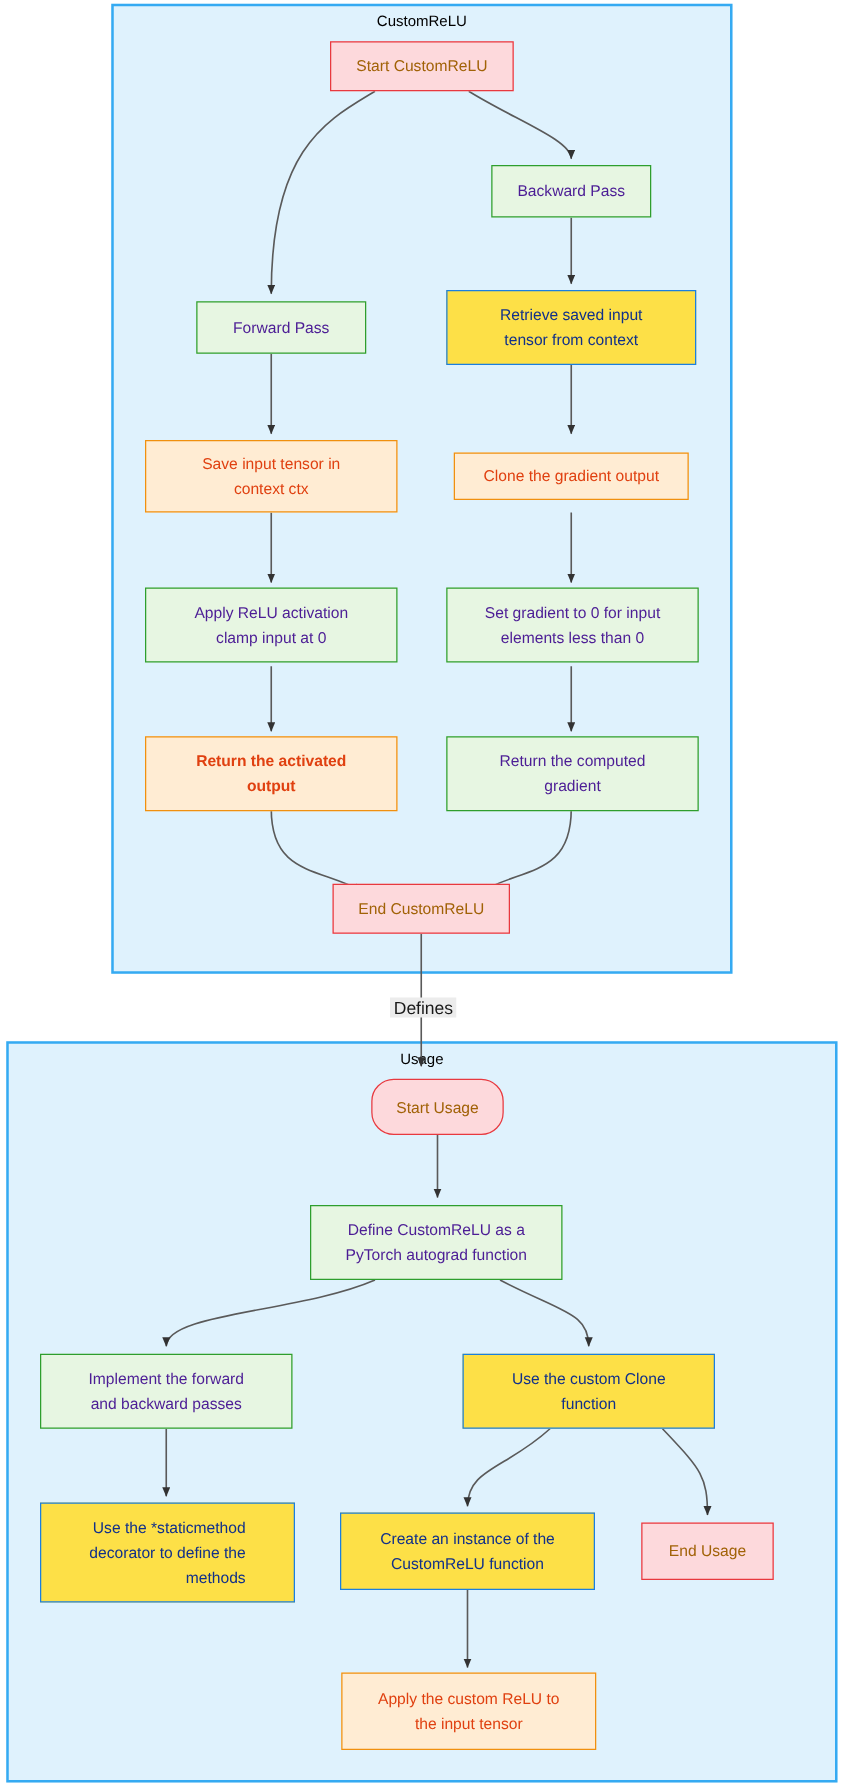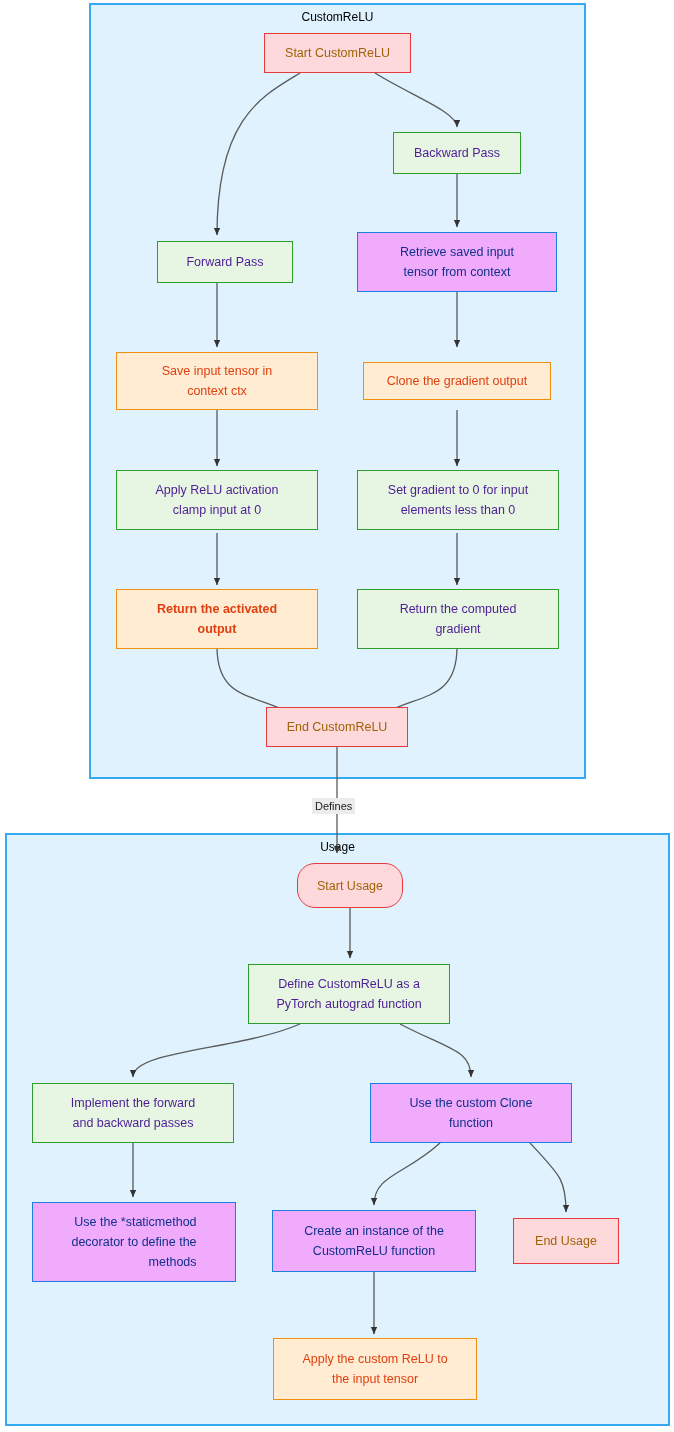--- a/index.html
+++ b/index.html
@@ -59,34 +59,34 @@
     background: #fdd9dc;
     border-color: #e8393f;
     color: #a16207;
   }
   .n-green {
     background: #e7f6e2;
     border-color: #2e9e2e;
     color: #4c1d95;
   }
   .n-blue {
-    background: #f0abfc;
+    background: #fde047;
     border-color: #1a7fe0;
     color: #11308a;
   }
   .n-orange {
     background: #ffecd3;
     border-color: #f0900f;
     color: #e04010;
   }
   .edge-label {
     position: absolute;
     background: #ececec;
     color: #1a1a1a;
-    font-size: 11px;
+    font-size: 14px;
     padding: 1px 3px;
     line-height: 14px;
     white-space: nowrap;
   }
 </style>
 </head>
 <body>
 
 <div id="canvas">
 

